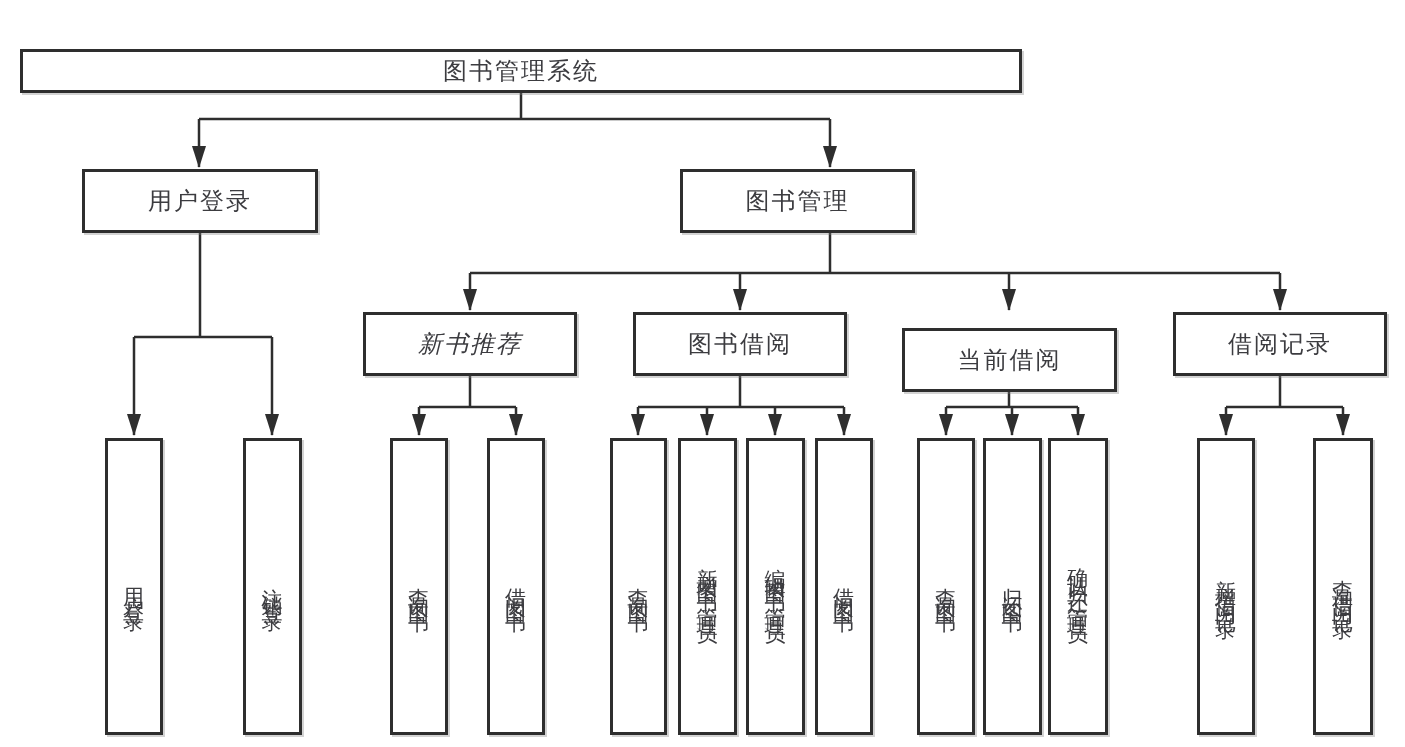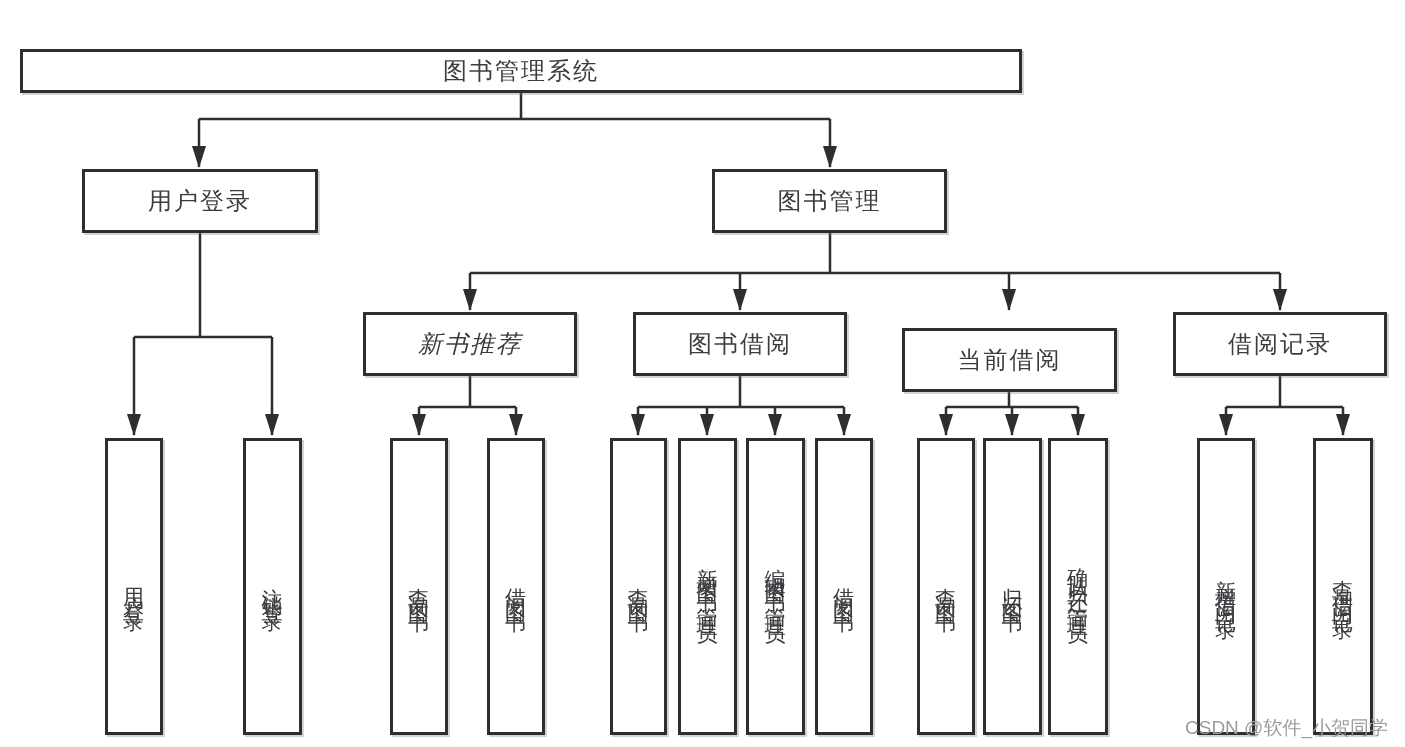--- a/index.html
+++ b/index.html
@@ -103,21 +103,21 @@
     <path d="M946,407 L946,435" fill="none" stroke="#2e2e2e" stroke-width="2.5" marker-end="url(#arrow)"></path>
     <path d="M1012,407 L1012,435" fill="none" stroke="#2e2e2e" stroke-width="2.5" marker-end="url(#arrow)"></path>
     <path d="M1078,407 L1078,435" fill="none" stroke="#2e2e2e" stroke-width="2.5" marker-end="url(#arrow)"></path>
     <path d="M1226,407 L1226,435" fill="none" stroke="#2e2e2e" stroke-width="2.5" marker-end="url(#arrow)"></path>
     <path d="M1343,407 L1343,435" fill="none" stroke="#2e2e2e" stroke-width="2.5" marker-end="url(#arrow)"></path>
   </svg>
 
   <div class="hnode" style="left:20px; top:13px; width:1002px; height:44px;margin-top:36px;">图书管理系统</div>
 
   <div class="hnode" style="left:82px; top:169px; width:236px; height:64px;">用户登录</div>
-  <div class="hnode" style="left:712px; top:169px; width:235px; height:64px;">图书管理</div>
+  <div class="hnode" style="left:680px; top:169px; width:235px; height:64px;">图书管理</div>
 
   <div class="hnode" style="left:363px; top:312px; width:214px; height:64px;font-style:italic;">新书推荐</div>
   <div class="hnode" style="left:633px; top:312px; width:214px; height:64px;">图书借阅</div>
   <div class="hnode" style="left:902px; top:328px; width:215px; height:64px;">当前借阅</div>
   <div class="hnode" style="left:1173px; top:312px; width:214px; height:64px;">借阅记录</div>
 
   <div class="leaf" style="left:105px; width:58px;">
     <span>用户登录</span>
   </div>
   <div class="leaf" style="left:243px; width:59px;">
@@ -154,15 +154,14 @@
     <span>确认归还（管理员）</span>
   </div>
 
   <div class="leaf" style="left:1197px; width:58px;">
     <span>新增借阅记录</span>
   </div>
   <div class="leaf" style="left:1313px; width:60px;">
     <span>查询借阅记录</span>
   </div>
 
-  <div class="watermark">CSDN @软件_小贺同学</div>
 
 </div>
 
 </body></html>

